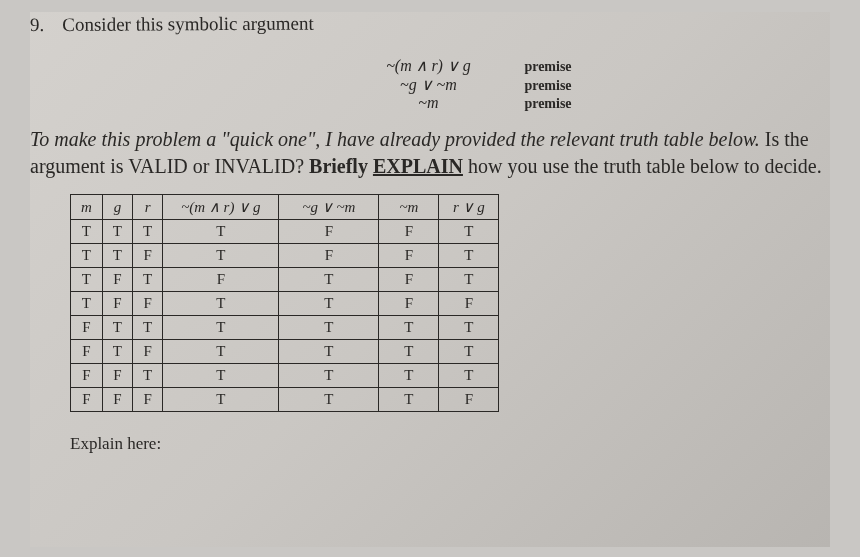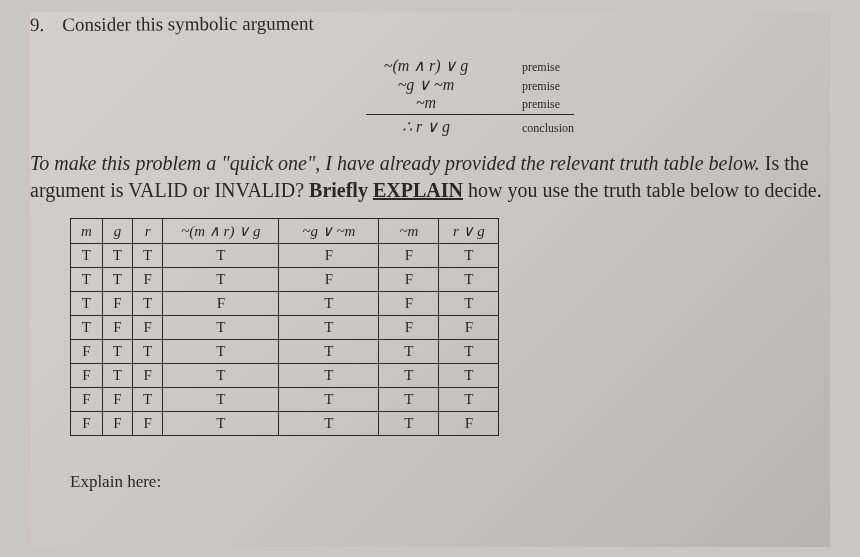--- a/index.html
+++ b/index.html
@@ -29,21 +29,21 @@
     }
     .argument-block {
       margin: 0 auto 14px auto;
       width: fit-content;
       font-size: 16px;
       font-style: italic;
       transform: translateX(40px);
     }
     .arg-row { display: flex; gap: 36px; align-items: baseline; }
     .arg-expr { width: 120px; text-align: center; }
-    .arg-label { font-style: normal; font-size: 12px; }
+    .arg-label { font-style: normal; font-size: 14px; font-weight: bold; }
     .arg-rule {
       border-top: 1.5px solid #2a2826;
       margin-top: 2px;
       padding-top: 2px;
     }
     .instructions {
       font-size: 20px;
       line-height: 1.35;
       margin-bottom: 14px;
       margin-top: 12px;
@@ -60,21 +60,21 @@
       border: 1.2px solid #2a2826;
       padding: 3px 10px;
       text-align: center;
       font-weight: normal;
       min-width: 28px;
     }
     .truth-table th.wide, .truth-table td.wide { min-width: 100px; padding: 3px 18px; }
     .truth-table th.med, .truth-table td.med { min-width: 60px; }
     .truth-table th { font-style: italic; }
     .explain {
-      margin-top: 36px;
+      margin-top: 22px;
       margin-left: 40px;
       font-size: 17px;
     }
   </style>
 </head>
 <body>
 
 <div class="page">
 
   <div class="problem-header">
@@ -88,24 +88,20 @@
       <span class="arg-label">premise</span>
     </div>
     <div class="arg-row">
       <span class="arg-expr">~g ∨ ~m</span>
       <span class="arg-label">premise</span>
     </div>
     <div class="arg-row">
       <span class="arg-expr">~m</span>
       <span class="arg-label">premise</span>
     </div>
-    <div class="arg-row arg-rule">
-      <span class="arg-expr">∴ r ∨ g</span>
-      <span class="arg-label">conclusion</span>
-    </div>
   </div>
 
   <div class="instructions">
     <span class="italic">To make this problem a "quick one", I have already provided the relevant truth table below.</span>
     <span>Is the argument is VALID or INVALID?</span>
     <span class="bold">Briefly</span>
     <span class="bold underline">EXPLAIN</span>
     <span>how you use the truth table below to decide.</span>
   </div>
 

